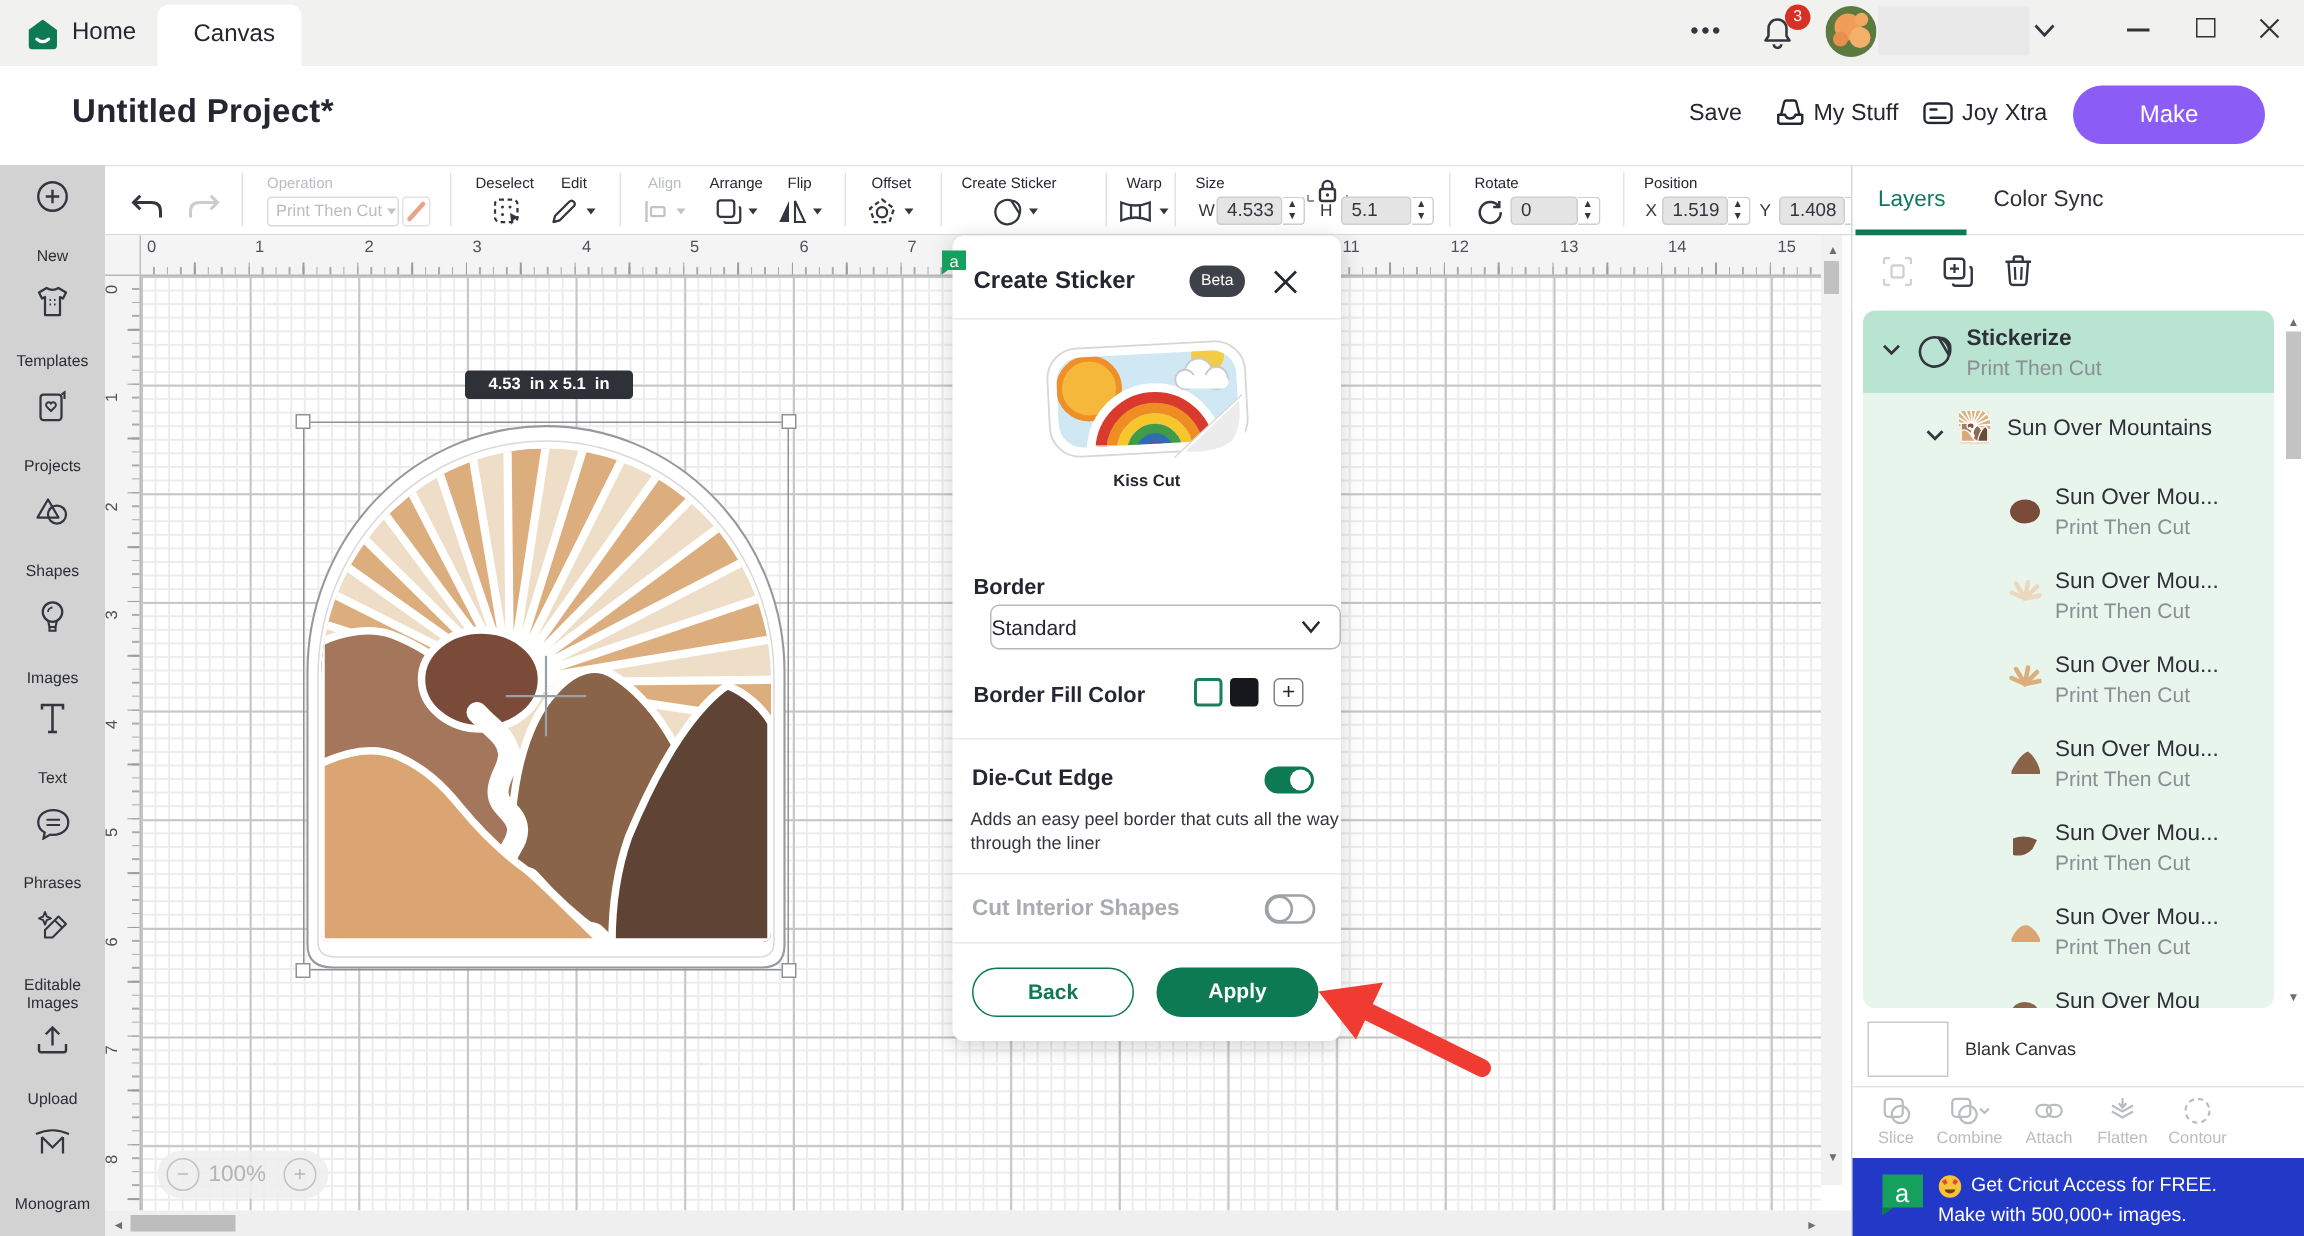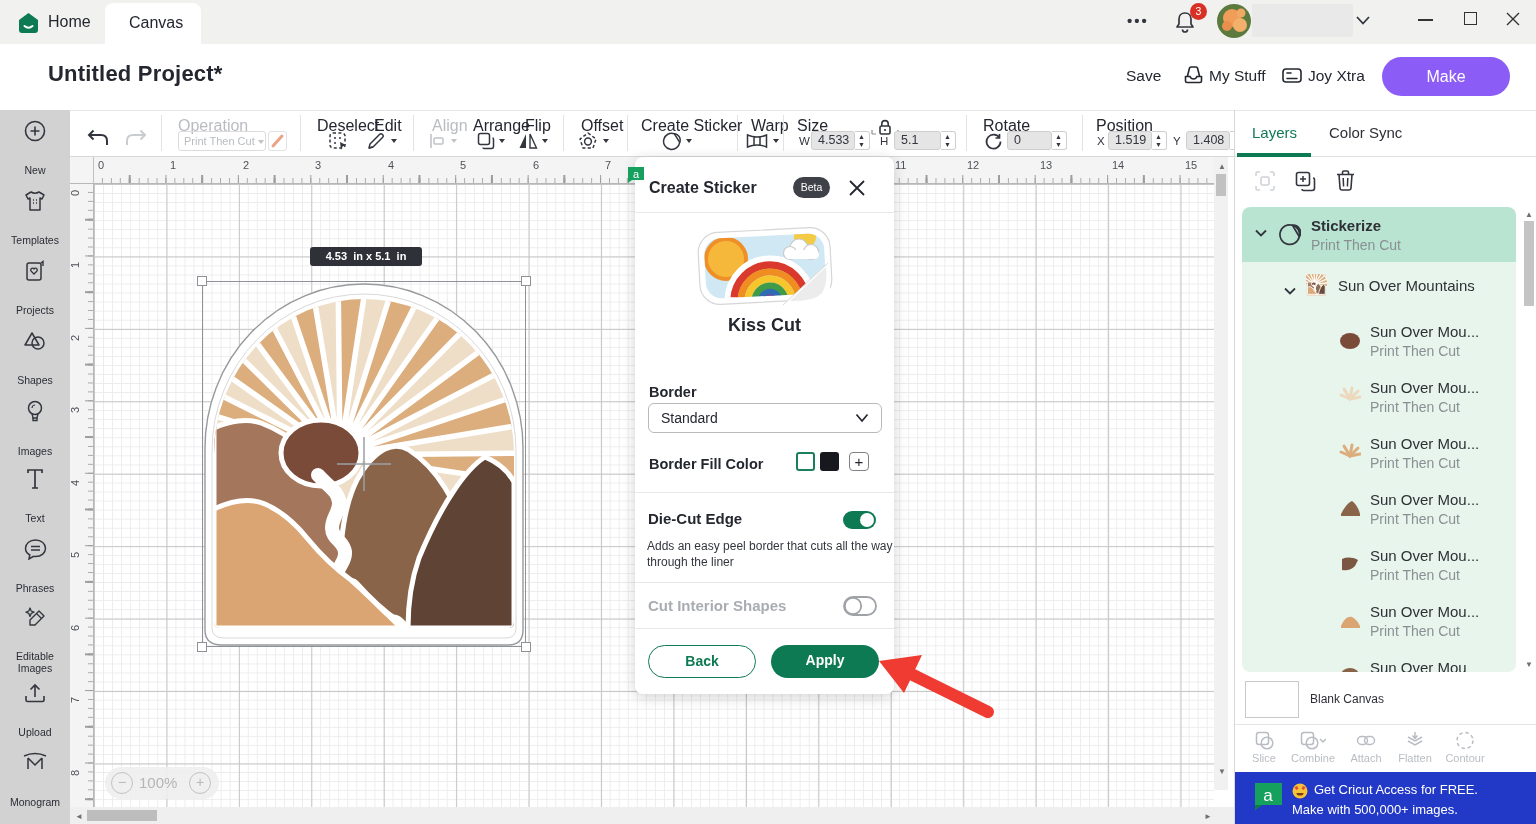--- a/index.html
+++ b/index.html
@@ -8,21 +8,21 @@
 #root { position:relative; width:1536px; height:824px; }
 
 #tabbar { position:absolute; left:0; top:0; width:1536px; height:44px; background:#f1f1f0; }
 #canvastab { position:absolute; left:105px; top:3px; width:96px; height:41px; background:#fff; border-radius:8px 8px 0 0; }
 .tabtxt { font-size:16px; color:#252730; }
 
 #header { position:absolute; left:0; top:44px; width:1536px; height:66px; background:#fff; }
 #makebtn { position:absolute; left:1382px; top:13px; width:128px; height:39px; background:#8b5cf6; border-radius:20px; color:#fff; font-size:16px; font-weight:normal; text-align:center; line-height:39px; }
 
 #toolbar { position:absolute; left:70px; top:110px; width:1164px; height:47px; background:#fff; border-top:1px solid #e8e8e8; border-bottom:1px solid #d8d8d8; }
-.tlabel { position:absolute; font-size:16px; color:#252730; top:6px; white-space:nowrap; }
+.tlabel { position:absolute; font-size:10px; color:#252730; top:6px; white-space:nowrap; }
 .tlabel.dis { color:#b9bcc1; }
 .tsep { position:absolute; top:4px; width:1px; height:36px; background:#e3e3e3; }
 .tinput { position:absolute; top:20px; height:19px; border:1px solid #cfcfcf; border-radius:3px; font-size:12.5px; color:#33363e; line-height:17px; padding-left:6px; background:#e5e5e5; }
 .spin { position:absolute; top:20px; width:15px; height:19px; border:1px solid #cfcfcf; border-left:none; border-radius:0 3px 3px 0; background:#fff; }
 .spin:before { content:"▲"; position:absolute; left:3px; top:1px; font-size:7px; color:#33363e; }
 .spin:after { content:"▼"; position:absolute; left:3px; top:9px; font-size:7px; color:#33363e; }
 .wh { position:absolute; top:24px; font-size:11.5px; color:#33363e; }
 .caret { display:inline-block; width:0; height:0; border-left:3.5px solid transparent; border-right:3.5px solid transparent; border-top:4.5px solid #33363e; vertical-align:middle; }
 .caret.g { border-top-color:#c0c3c8; }
 
@@ -77,21 +77,21 @@
 .lr-sub { font-size:14px; color:#8a8f93; }
 #lscroll { position:absolute; left:287px; top:95px; width:14px; height:470px; }
 #blankrow { position:absolute; left:0; top:566px; width:302px; height:48px; }
 #bottomtools { position:absolute; left:0; top:614px; width:302px; height:48px; border-top:1px solid #e4e4e4; color:#b9bdc2; }
 .btool { position:absolute; top:6px; text-align:center; font-size:11px; }
 #banner { position:absolute; left:0; top:662px; width:302px; height:52px; background:#2238c7; color:#fff; font-size:13px; }
 
 #modal { position:absolute; left:635px; top:157px; width:259px; height:537px; background:#fff; border-radius:8px; box-shadow:0 3px 14px rgba(0,0,0,0.18); }
 .mdiv { position:absolute; left:0; width:259px; height:1px; background:#e8e8e8; }
 .mlabel { font-size:14.5px; font-weight:bold; color:#252730; }
-#stdsel { position:absolute; left:13px; top:246px; width:234px; height:30px; border:1px solid #b9b9b9; border-radius:6px; font-size:14px; color:#252730; line-height:28px; padding-left:12px; }
+#stdsel { position:absolute; left:25px; top:246px; width:234px; height:30px; border:1px solid #b9b9b9; border-radius:6px; font-size:14px; color:#252730; line-height:28px; }
 .swatch { position:absolute; width:19px; height:19px; border-radius:3px; }
 .toggleon { position:absolute; width:33px; height:18px; border-radius:9px; background:#0e7a53; }
 .toggleon:after { content:""; position:absolute; right:2px; top:2px; width:14px; height:14px; border-radius:50%; background:#fff; }
 .btn { position:absolute; top:488px; width:108px; height:33px; border-radius:17px; font-size:14px; font-weight:bold; text-align:center; line-height:31px; }
 </style>
 </head>
 <body>
 <div id="root">
 
 <div id="tabbar">
@@ -556,21 +556,21 @@
             <circle cx="116" cy="27" r="7.5"></circle>
             <circle cx="95" cy="28" r="6.5"></circle>
             <rect x="90" y="25" width="34" height="9" rx="4.5" stroke="none"></rect>
       </g>
     </g>
     <path d="M133 38 L88 80 L136 75 Z" fill="#fff"></path>
     <path d="M131 42 L95 76 Q118 77 127 68 Q133 58 131 42 Z" fill="#ececec"></path>
     <path d="M133 38 L88 80" stroke="#dadada" stroke-width="1"></path>
   </svg>
 
-  <div class="abs" style="left:0;top:158px;width:259px;text-align:center;font-size:18px;font-weight:bold;color:#252730">Kiss Cut</div>
+  <div class="abs" style="left:0;top:158px;width:259px;text-align:center;font-size:11px;font-weight:bold;color:#252730">Kiss Cut</div>
   <div class="abs mlabel" style="left:14px;top:227px">Border</div>
   <div id="stdsel">Standard<svg class="abs" style="right:12px;top:9px" width="14" height="10" viewBox="0 0 14 10">
           <path d="M1.5 1.5 L7 8 L12.5 1.5" stroke="#252730" stroke-width="1.7" fill="none"></path>
         </svg></div>
   <div class="abs mlabel" style="left:14px;top:299px">Border Fill Color</div>
   <div class="swatch" style="left:161px;top:295px;border:2px solid #1b7f5c;background:#fff"></div>
   <div class="swatch" style="left:185px;top:295px;background:#16181d"></div>
   <div class="abs" style="left:214px;top:295px;width:20px;height:19px;border:1px solid #7f8285;border-radius:4px;font-size:15px;color:#252730;text-align:center;line-height:17px">+</div>
   <div class="mdiv" style="top:335px"></div>
   <div class="abs mlabel" style="left:13px;top:353px;font-size:15px">Die-Cut Edge</div>

